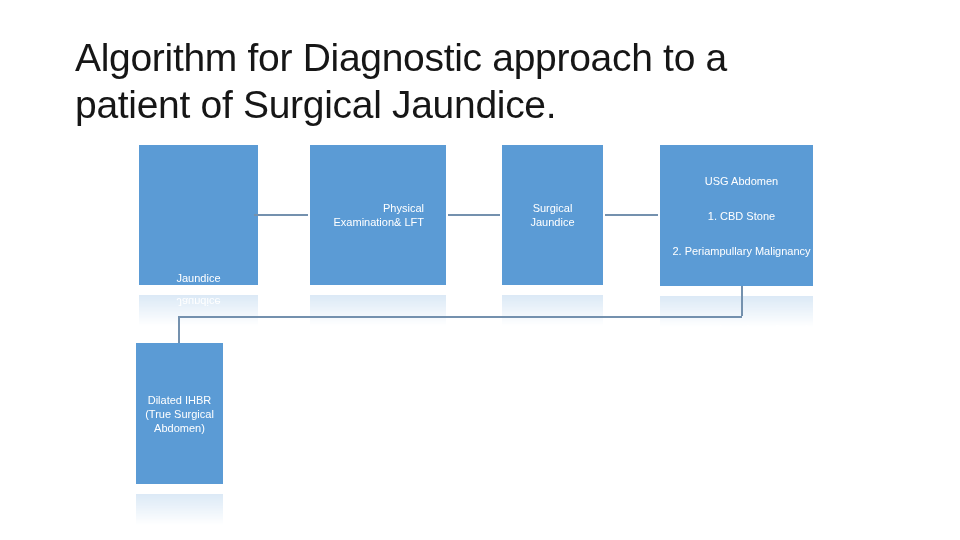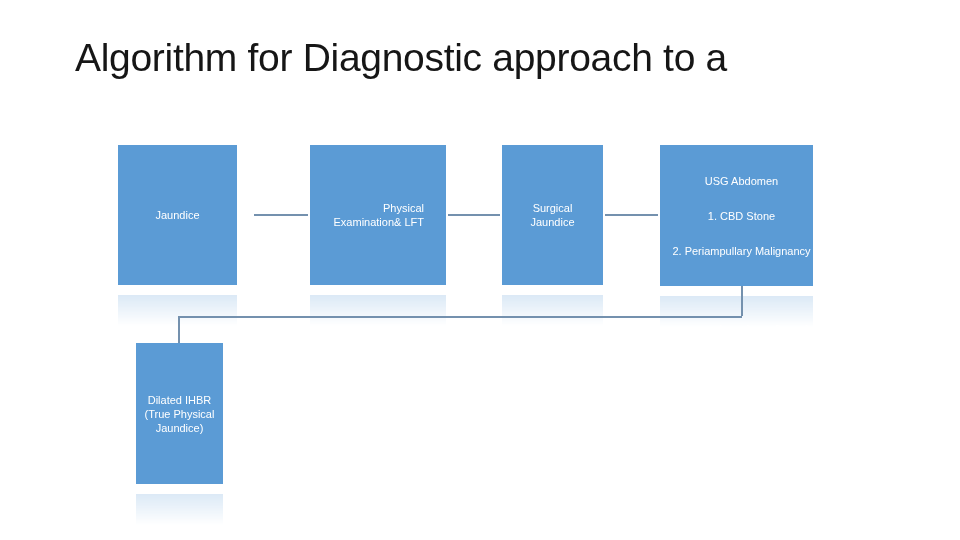--- a/index.html
+++ b/index.html
@@ -35,21 +35,21 @@
     color: var(--box_text, #ffffff);
     font-size: 11px;
     line-height: 14px;
     display: flex;
     align-items: center;
     justify-content: center;
     text-align: center;
     gap: 16px;
     -webkit-box-reflect: below 10px linear-gradient(transparent 78%, rgba(0,0,0,0.22) 100%);
   }
-  .box-jaundice  { left: 118px; top: 145px; width: 119px; height: 140px; }
+  .box-jaundice  { left: 139px; top: 145px; width: 119px; height: 140px; align-items: flex-end; }
   .box-physical  { left: 310px; top: 145px; width: 136px; height: 140px; padding: 0 22px; text-align: right; }
   .box-surgical  { left: 502px; top: 145px; width: 101px; height: 140px; padding: 4px 14px; }
   .box-usg       { left: 660px; top: 145px; width: 163px; height: 141px; padding: 0 4px; flex-direction: column; }
   .box-dilated   { left: 136px; top: 343px; width: 87px;  height: 141px; padding: 0 4px; }
   .box-usg p { margin: 2.5px 0; }
 
   .connector {
     position: absolute;
     background: var(--connector, #7491AE);
   }
@@ -62,20 +62,21 @@
   .c-h-long   { left: 178px; top: 316px; width: 564px; }
   .c-v-dilated{ left: 178px; top: 316px; height: 27px; }
 </style>
 </head>
 <body>
 
 <div class="slide">
 
   <h1 class="title">
     <span class="tline">Algorithm for Diagnostic approach to a</span>
+    <span class="tline">patient of Surgical Jaundice.</span>
   </h1>
 
   <div class="box box-jaundice">
     <span>Jaundice</span>
   </div>
 
   <div class="box box-physical">
     <span>Physical Examination&amp; LFT</span>
   </div>
 
@@ -83,21 +84,21 @@
     <span>Surgical Jaundice</span>
   </div>
 
   <div class="box box-usg">
     <p>USG Abdomen</p>
     <p>1. CBD Stone</p>
     <p>2. Periampullary Malignancy</p>
   </div>
 
   <div class="box box-dilated">
-    <span>Dilated IHBR (True Physical Jaundice)</span>
+    <span>Dilated IHBR (True Surgical Abdomen)</span>
   </div>
 
   <div class="connector c-h c-h1"></div>
   <div class="connector c-h c-h2"></div>
   <div class="connector c-h c-h3"></div>
   <div class="connector c-v c-v-usg"></div>
   <div class="connector c-h c-h-long"></div>
   <div class="connector c-v c-v-dilated"></div>
 
 </div>

